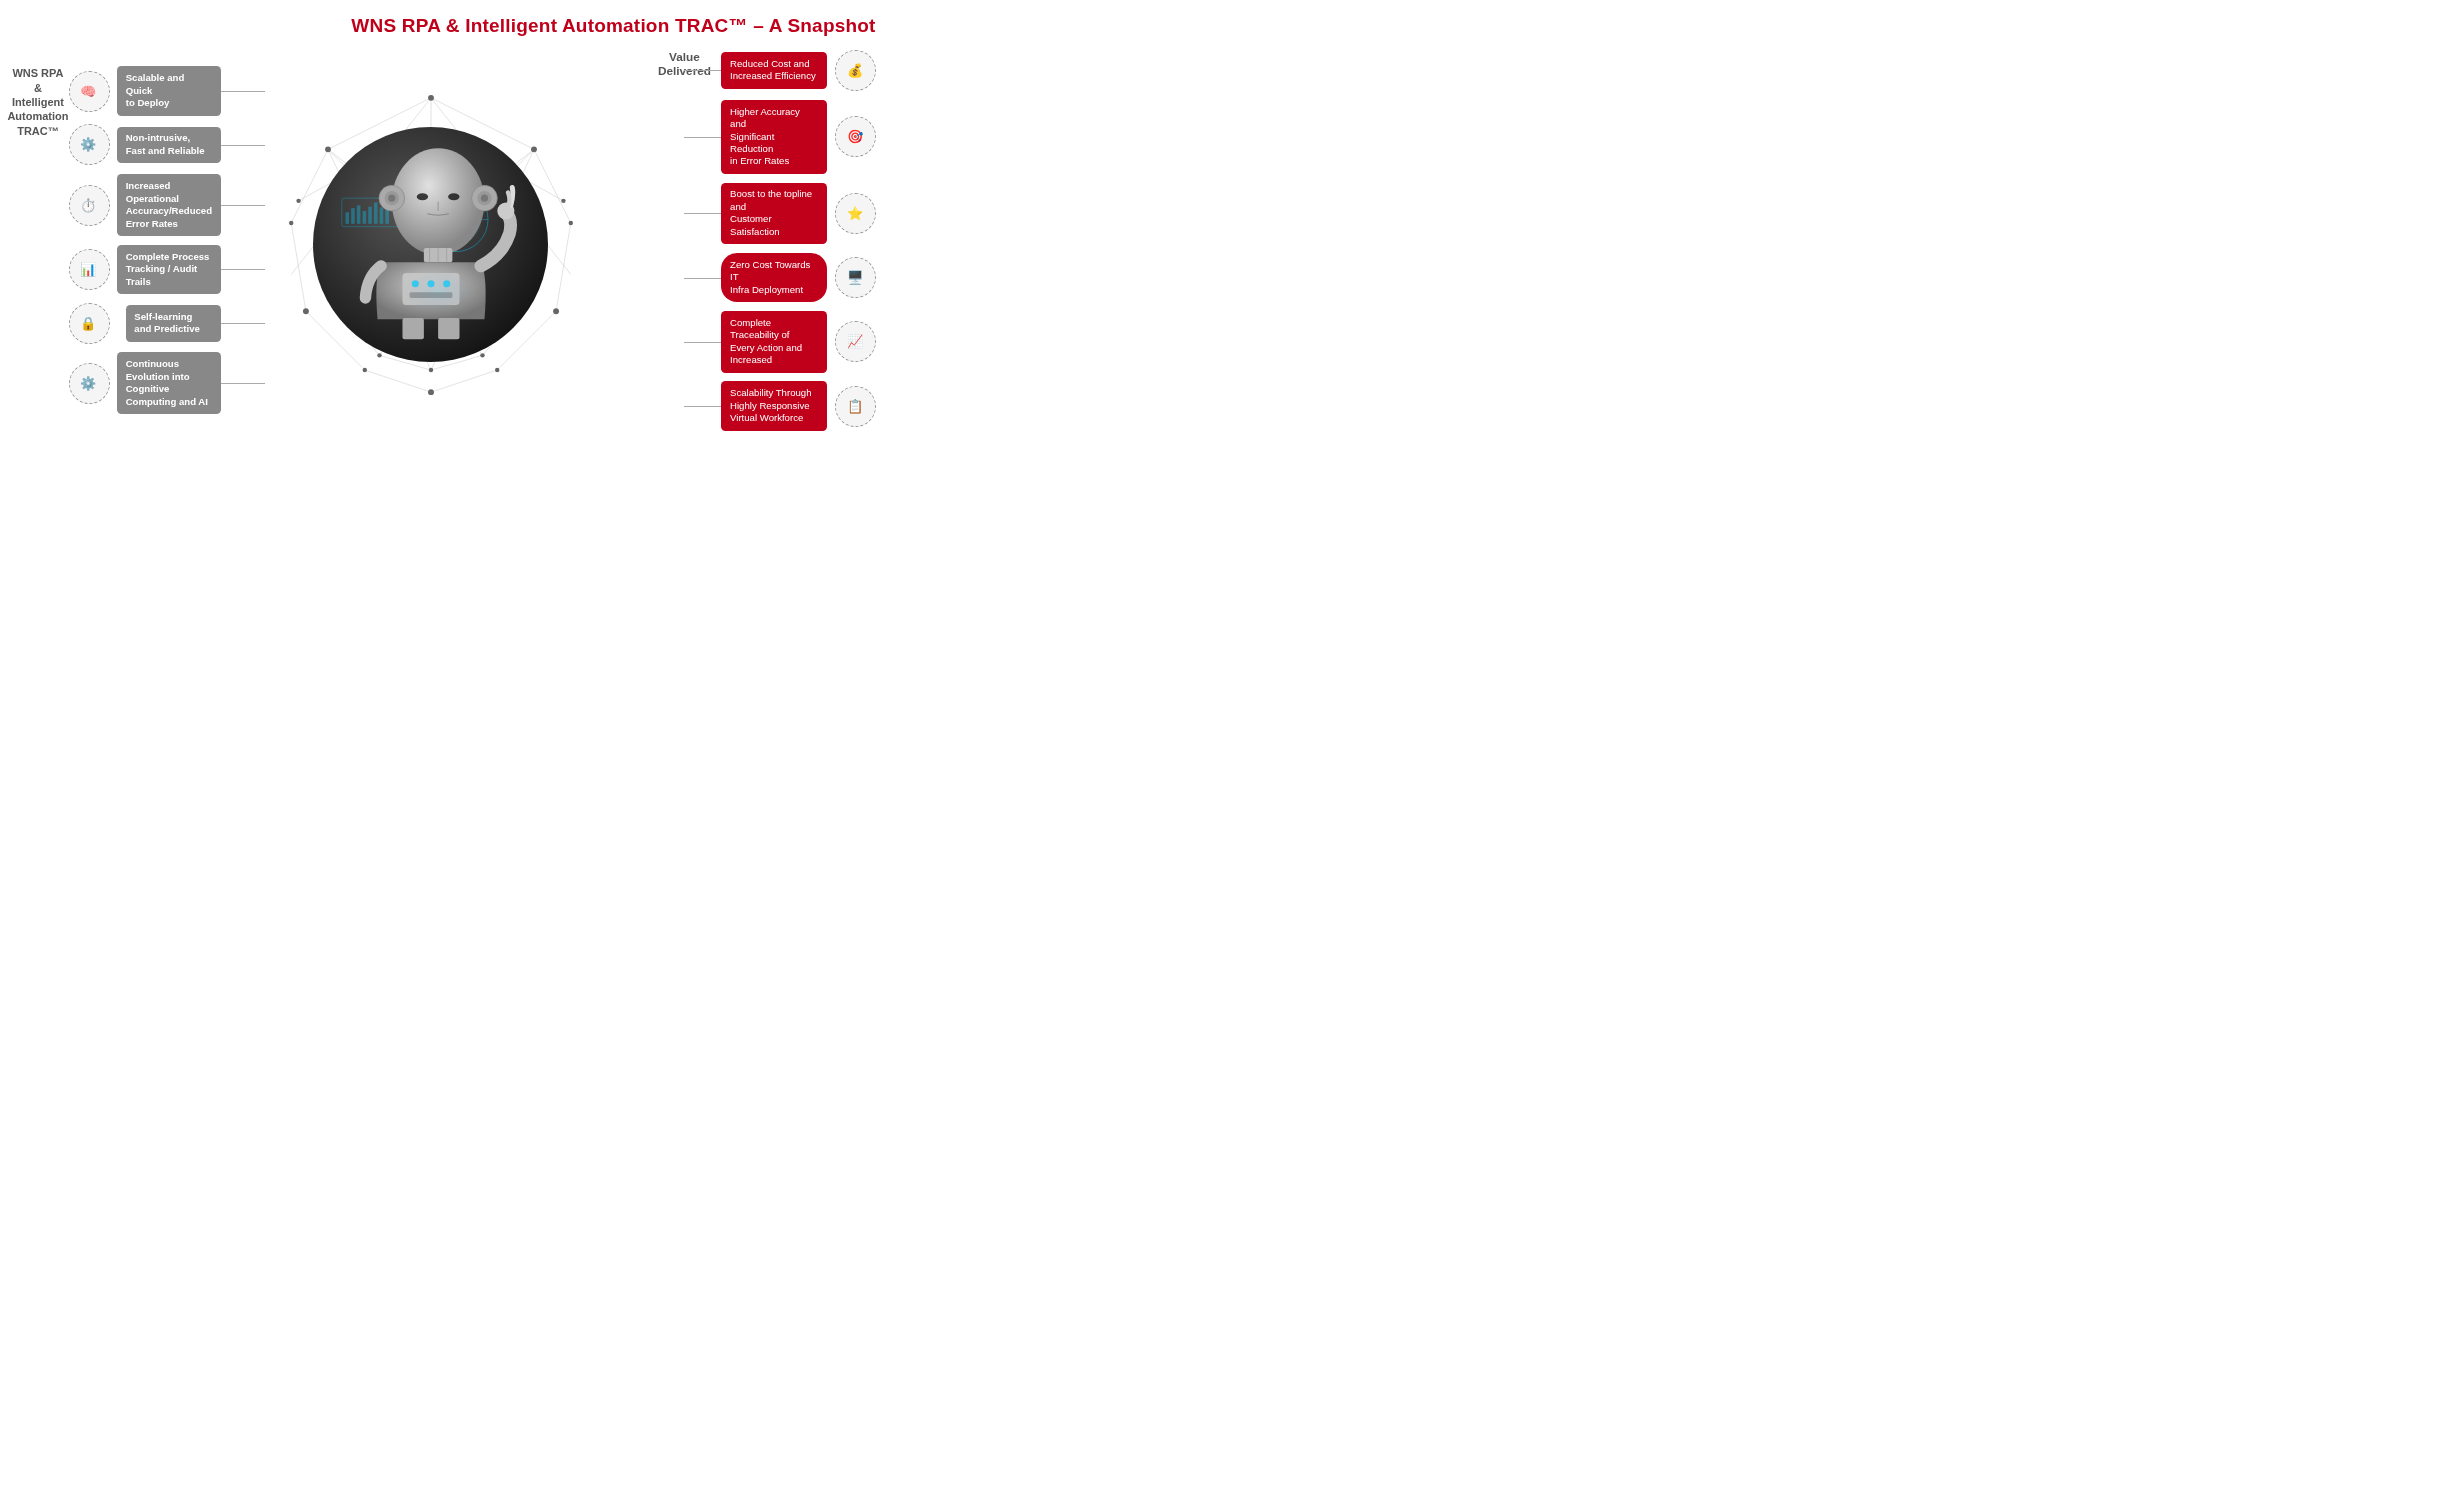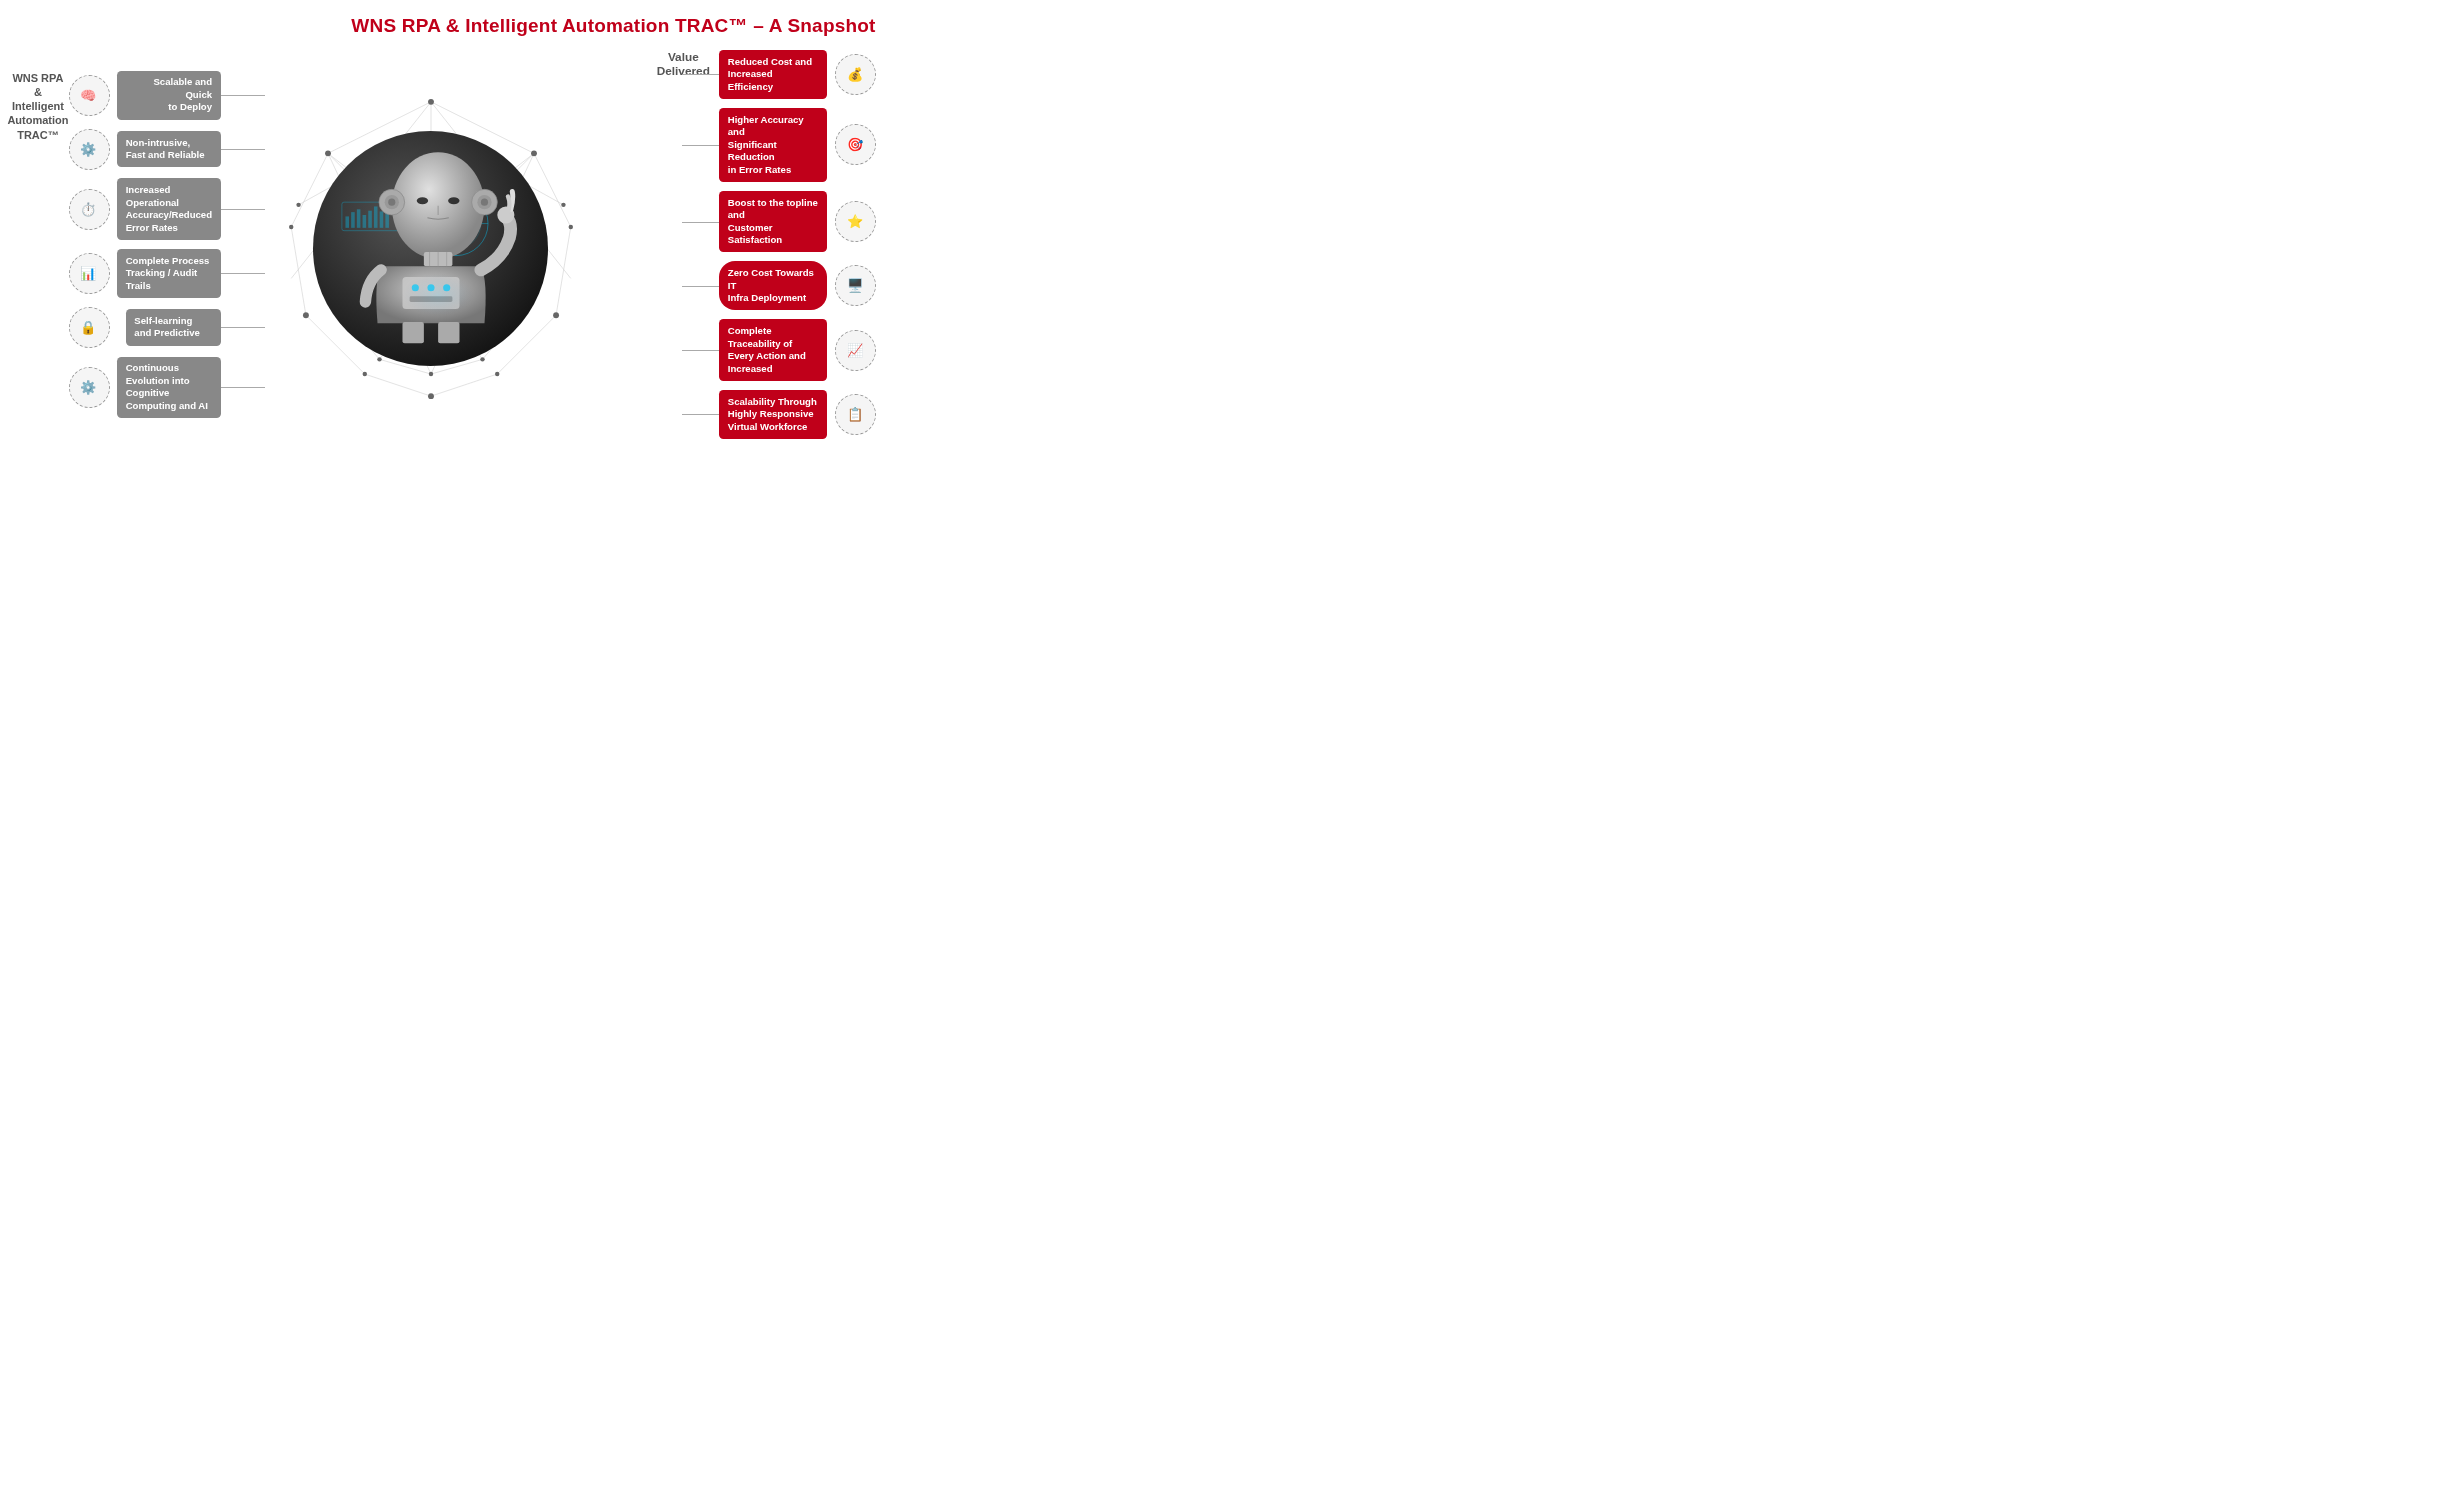--- a/index.html
+++ b/index.html
@@ -119,21 +119,21 @@
       margin-bottom: 8.8px;
       position: relative;
     }
 
     .right-label-box {
       background: #c0001a;
       color: #fff;
       border-radius: 4.4px;
       padding: 5.9px 8.8px;
       font-size: 9.6px;
-      font-weight: 700;
+      font-weight: 400;
       flex: 1;
       line-height: 1.3;
     }
 
     .right-icon-circle {
       width: 41px;
       height: 41px;
       border-radius: 50%;
       border: 1.5px dashed #999;
       background: #f5f5f5;
@@ -205,21 +205,21 @@
     <div class="left-column">
       <div class="left-section-label">
         WNS RPA &amp; Intelligent<br>Automation TRAC™
       </div>
 
       <div id="left-items-container">
           <div class="left-item">
     <div class="left-icon-circle">
       <span style="font-size:13.2px;">🧠</span>
     </div>
-    <div class="left-label-box" style="white-space:pre-line;text-align:right;">Scalable and Quick
+    <div class="left-label-box" style="white-space:pre-line;">Scalable and Quick
 to Deploy</div>
     <div class="connector-line-left"></div>
   </div>
           <div class="left-item">
     <div class="left-icon-circle">
       <span style="font-size:13.2px;">⚙️</span>
     </div>
     <div class="left-label-box" style="white-space:pre-line;">Non-intrusive,
 Fast and Reliable</div>
     <div class="connector-line-left"></div>

